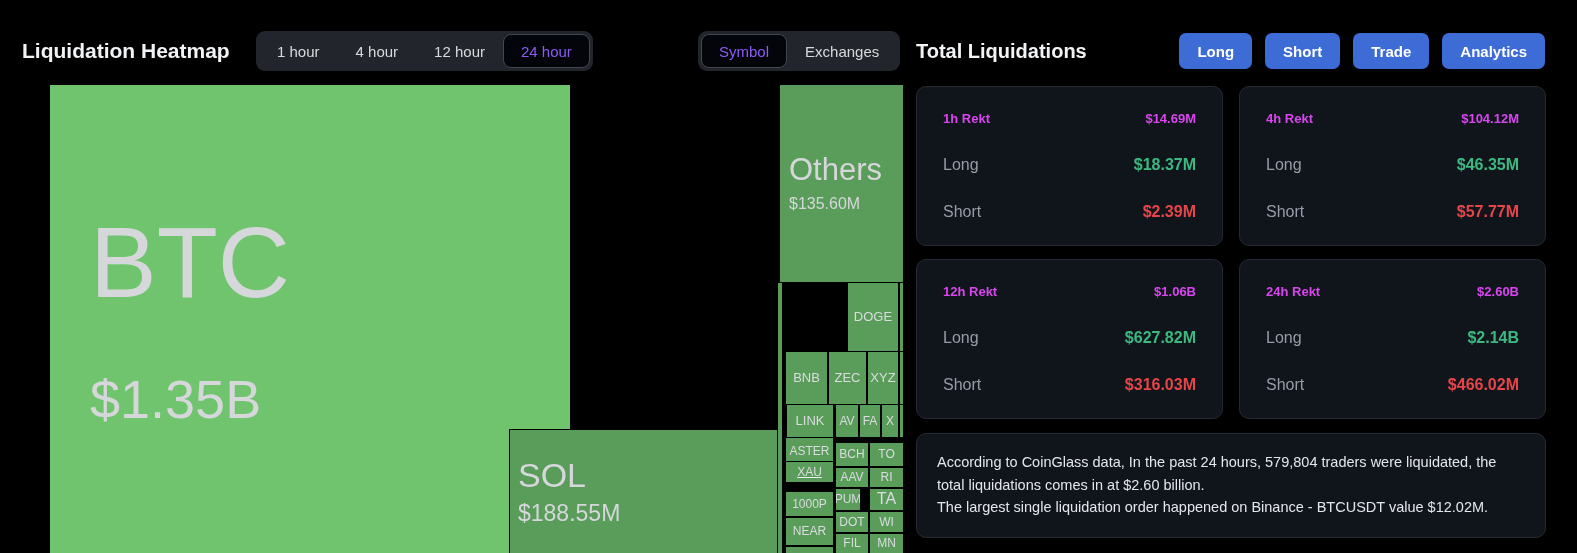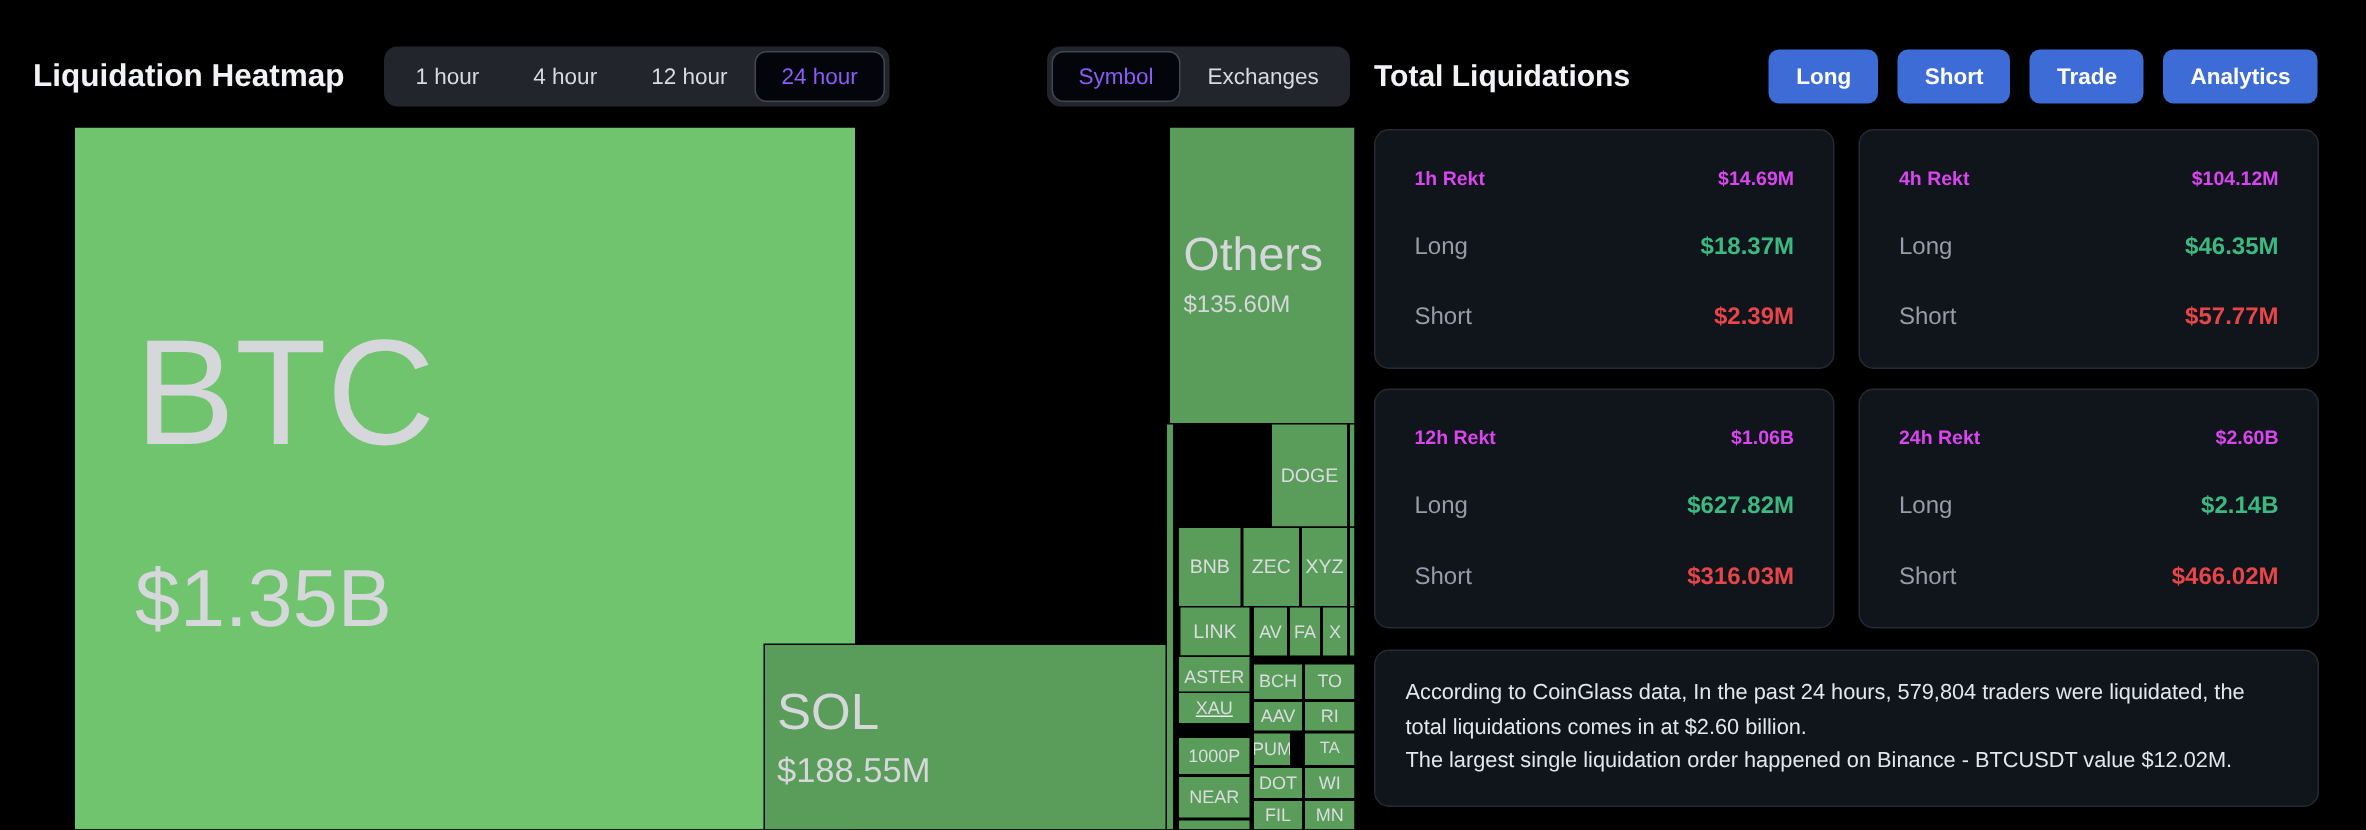--- a/index.html
+++ b/index.html
@@ -149,21 +149,21 @@
     <div class="cell muted center" style="left: 816px; top: 449px; width: 32px; height: 19px;">
       <div class="cl" style="font-size: 12px;">FIL</div>
     </div>
     <div class="cell muted center" style="left: 850px; top: 358px; width: 33px; height: 23px;">
       <div class="cl" style="font-size: 12px;">TO</div>
     </div>
     <div class="cell muted center" style="left: 850px; top: 383px; width: 33px; height: 19px;">
       <div class="cl" style="font-size: 12px;">RI</div>
     </div>
     <div class="cell muted center" style="left: 850px; top: 404px; width: 33px; height: 21px;">
-      <div class="cl" style="font-size: 11px;">TA</div>
+      <div class="cl" style="font-size: 16px;">TA</div>
     </div>
     <div class="cell muted center" style="left: 850px; top: 427px; width: 33px; height: 20px;">
       <div class="cl" style="font-size: 12px;">WI</div>
     </div>
     <div class="cell muted center" style="left: 850px; top: 449px; width: 33px; height: 19px;">
       <div class="cl" style="font-size: 12px;">MN</div>
     </div>
   </div>
 
 <section class="cards">

